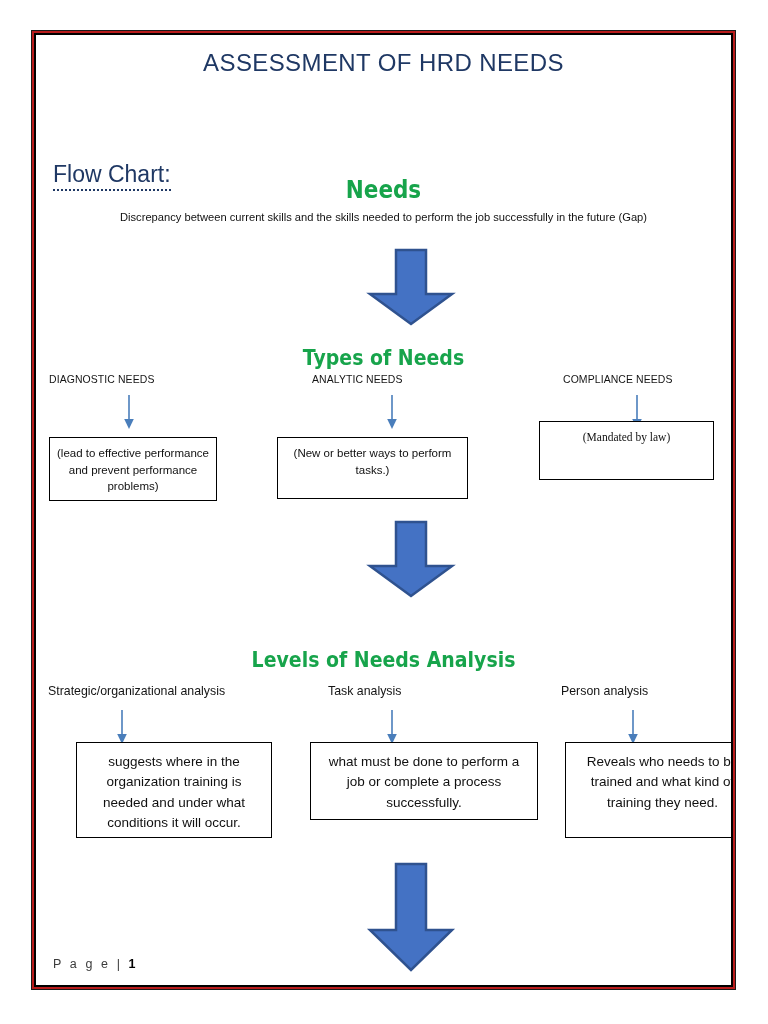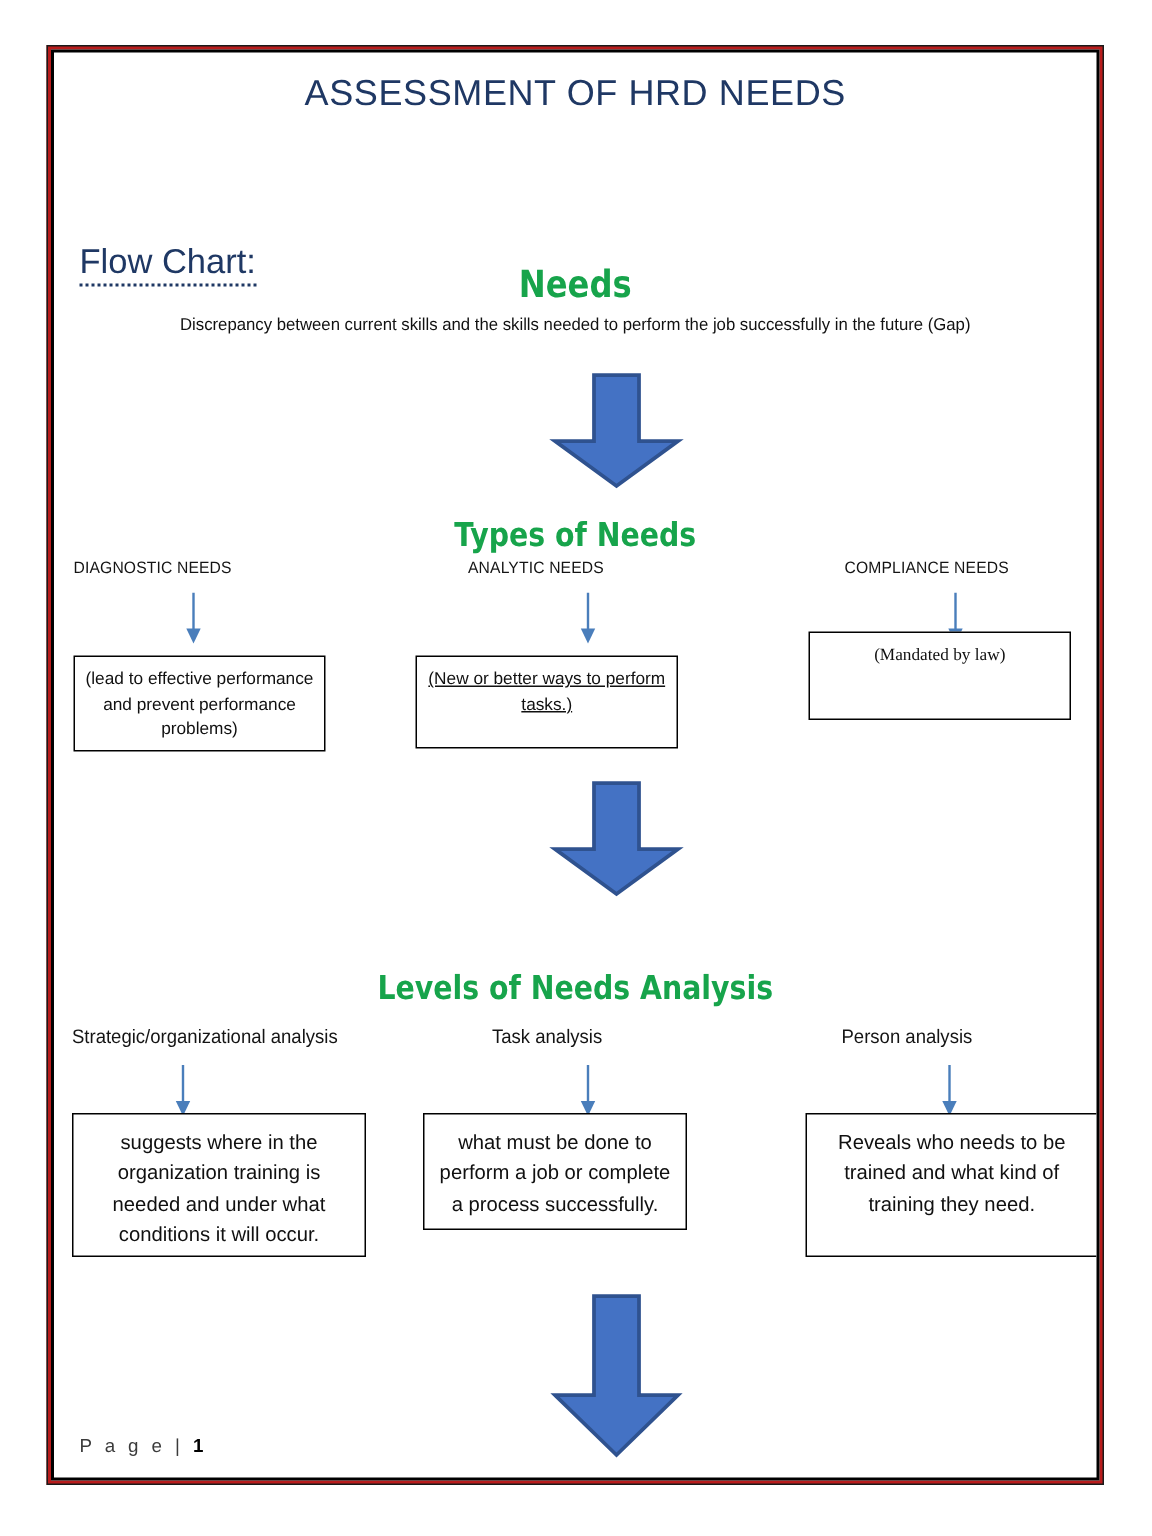--- a/index.html
+++ b/index.html
@@ -159,20 +159,21 @@
   }
   .tb-small {
     font-size: 11.5px;
     line-height: 1.45;
     padding: 7px 6px 5px 6px;
   }
   .tb-large {
     font-size: 13.5px;
     line-height: 1.5;
     padding: 9px 8px 6px 8px;
+    margin-left: 28px;
   }
 
   
   .page-footer {
     position: absolute;
     left: 17px;
     bottom: 14px;
     font-family: "Liberation Sans", sans-serif;
     font-size: 12.5px;
     color: #3b3b3b;
@@ -222,21 +223,21 @@
         <span class="tb-text">(lead to effective performance and prevent performance problems)</span>
       </div>
 
       <div class="col-label caps" style="left:276px; top:338px;">ANALYTIC NEEDS</div>
       <div class="thin-arrow" style="left:349px; top:360px;">
         <svg viewBox="0 0 14 36">
           <line x1="7" y1="0" x2="7" y2="26" stroke="#4A7EBB" stroke-width="1.6"></line>
           <polygon points="7,34 2.2,24 11.8,24" fill="#4A7EBB"></polygon>
         </svg>
       </div>
-      <div class="text-box tb-small" style="left:241px; top:402px; width:175px; height:62px;text-decoration:underline;">
+      <div class="text-box tb-small" style="left:241px; top:402px; width:191px; height:62px;">
         <span class="tb-text">(New or better ways to perform tasks.)</span>
       </div>
 
       <div class="col-label caps" style="left:527px; top:338px;">COMPLIANCE NEEDS</div>
       <div class="thin-arrow" style="left:594px; top:360px;">
         <svg viewBox="0 0 14 36">
           <line x1="7" y1="0" x2="7" y2="26" stroke="#4A7EBB" stroke-width="1.6"></line>
           <polygon points="7,34 2.2,24 11.8,24" fill="#4A7EBB"></polygon>
         </svg>
       </div>
@@ -263,21 +264,21 @@
         <span class="tb-text">suggests where in the organization training is needed and under what conditions it will occur.</span>
       </div>
 
       <div class="col-label mixed" style="left:292px; top:648px;">Task analysis</div>
       <div class="thin-arrow" style="left:349px; top:675px;">
         <svg viewBox="0 0 14 36">
           <line x1="7" y1="0" x2="7" y2="26" stroke="#4A7EBB" stroke-width="1.6"></line>
           <polygon points="7,34 2.2,24 11.8,24" fill="#4A7EBB"></polygon>
         </svg>
       </div>
-      <div class="text-box tb-large" style="left:246px; top:707px; width:176px; height:78px;">
+      <div class="text-box tb-large" style="left:246px; top:707px; width:228px; height:78px;">
         <span class="tb-text">what must be done to perform a job or complete a process successfully.</span>
       </div>
 
       <div class="col-label mixed" style="left:525px; top:648px;">Person analysis</div>
       <div class="thin-arrow" style="left:590px; top:675px;">
         <svg viewBox="0 0 14 36">
           <line x1="7" y1="0" x2="7" y2="26" stroke="#4A7EBB" stroke-width="1.6"></line>
           <polygon points="7,34 2.2,24 11.8,24" fill="#4A7EBB"></polygon>
         </svg>
       </div>

